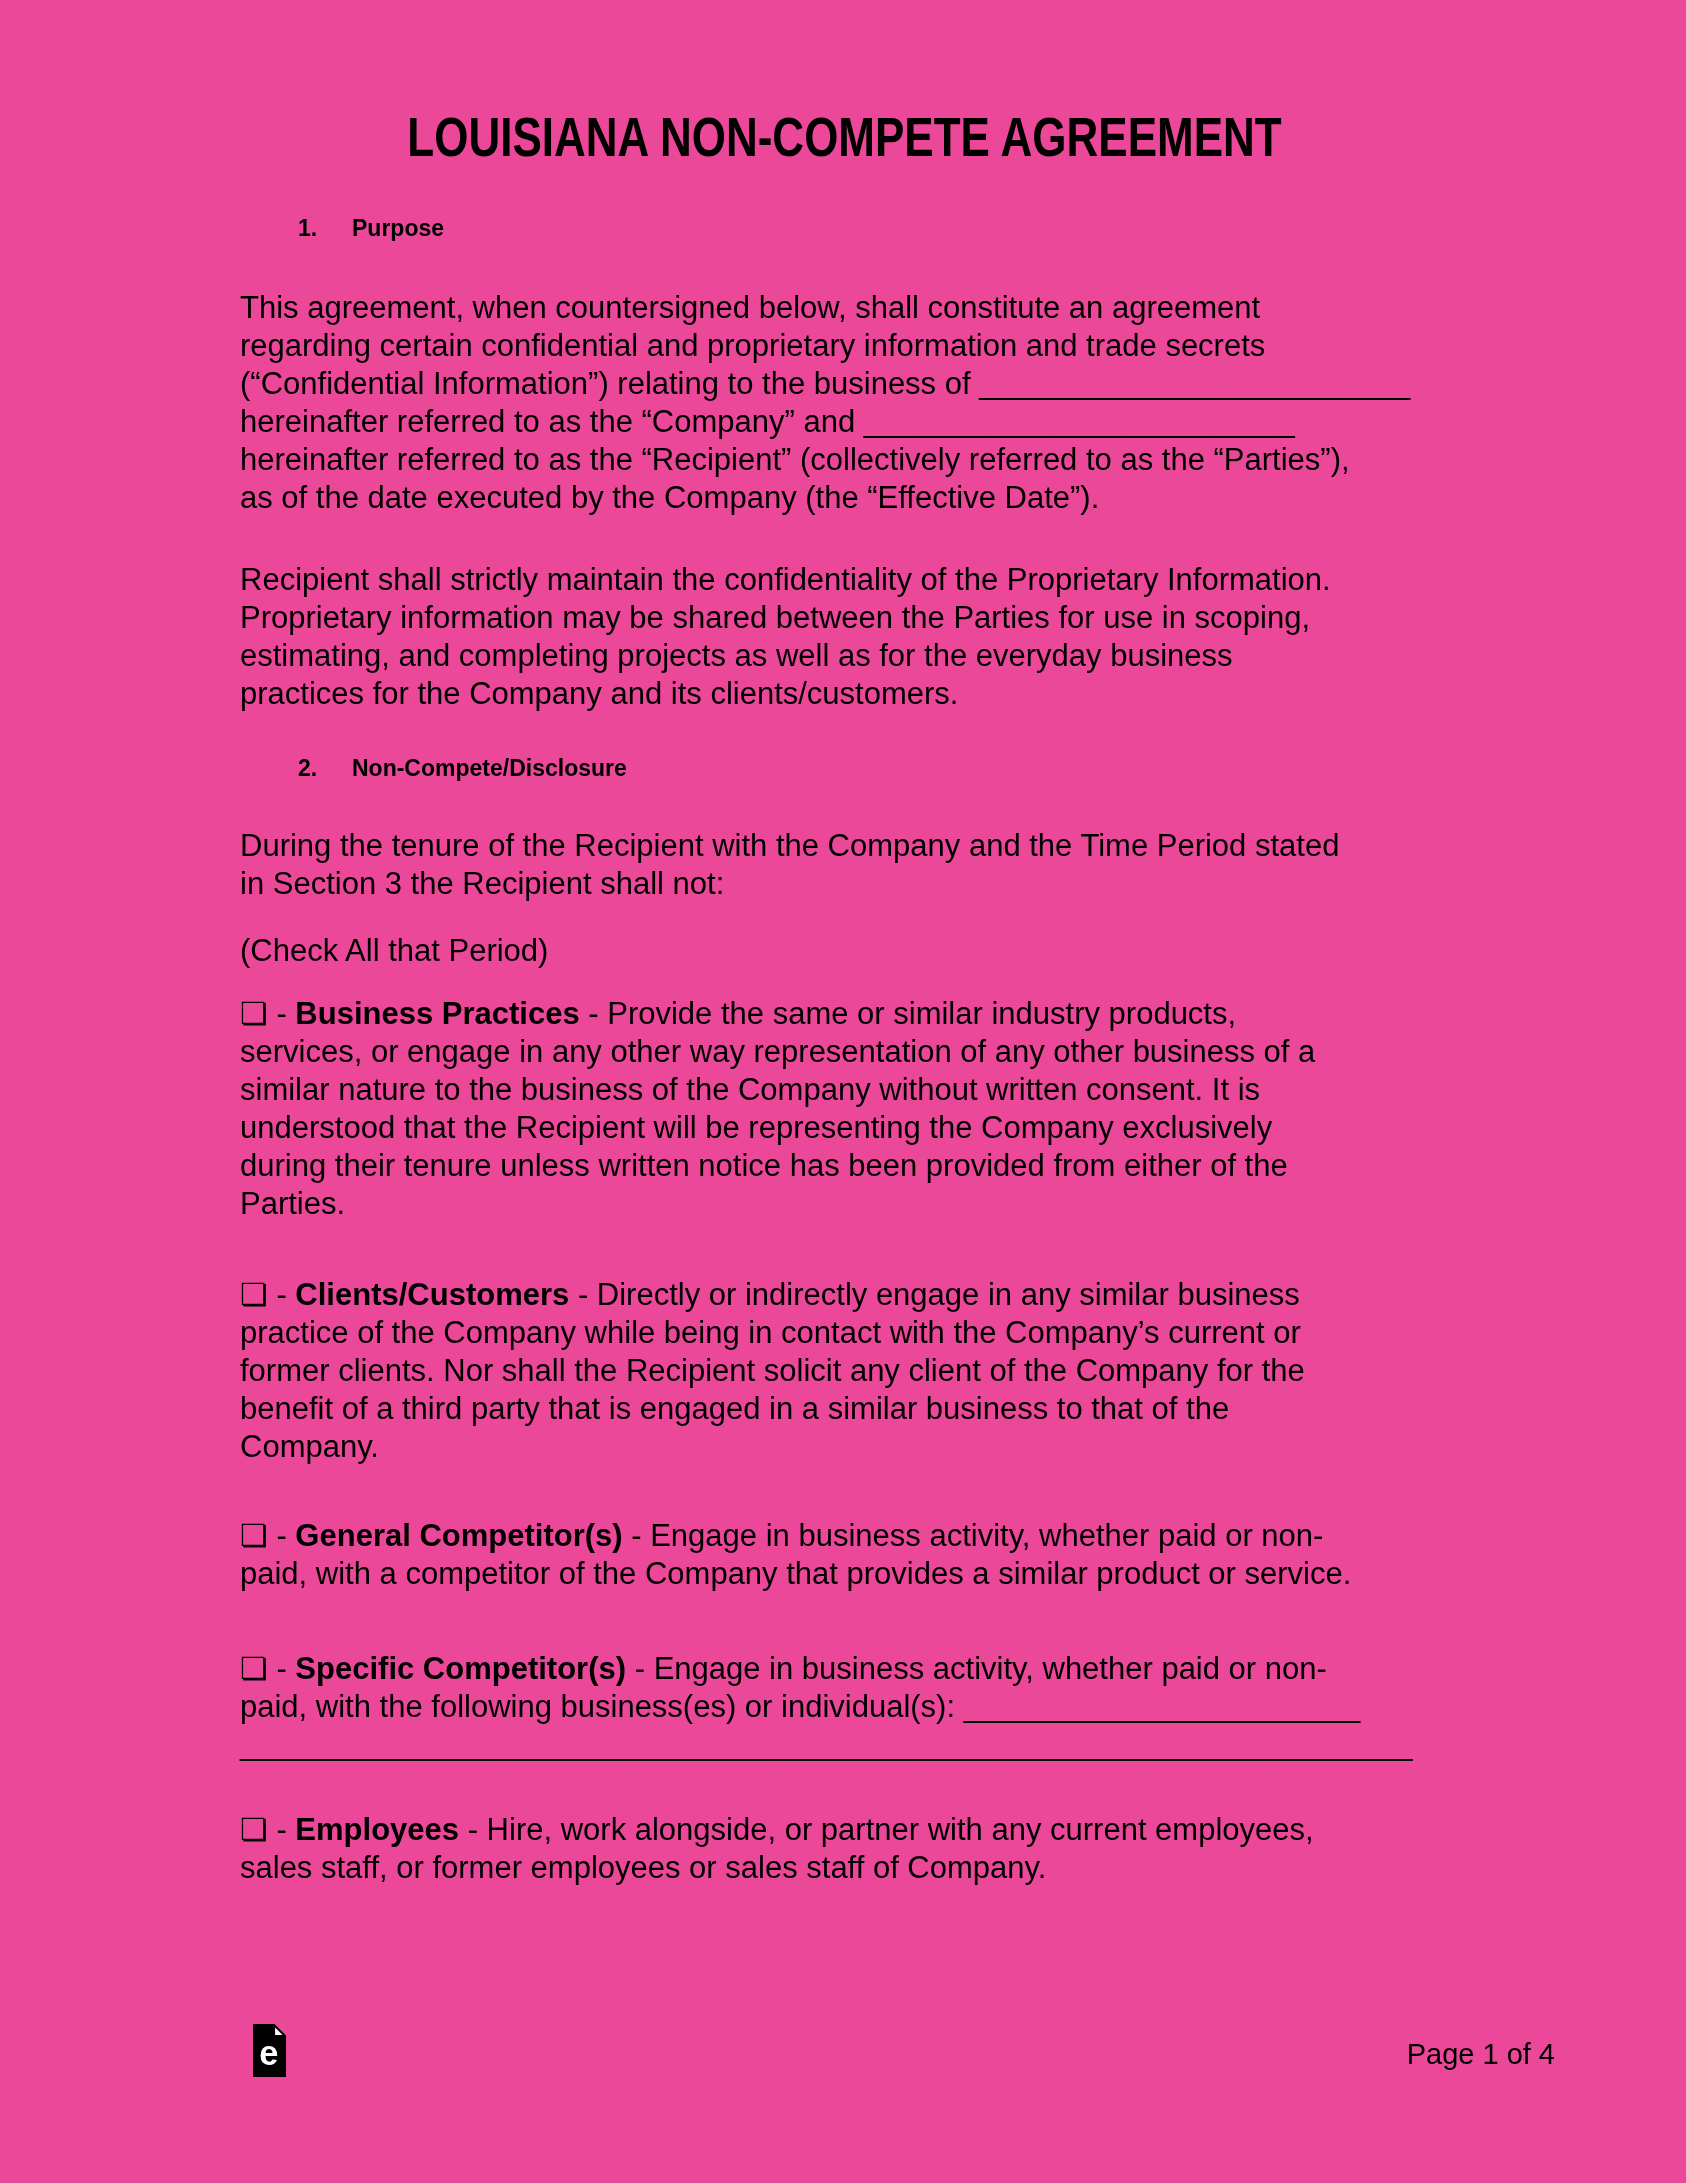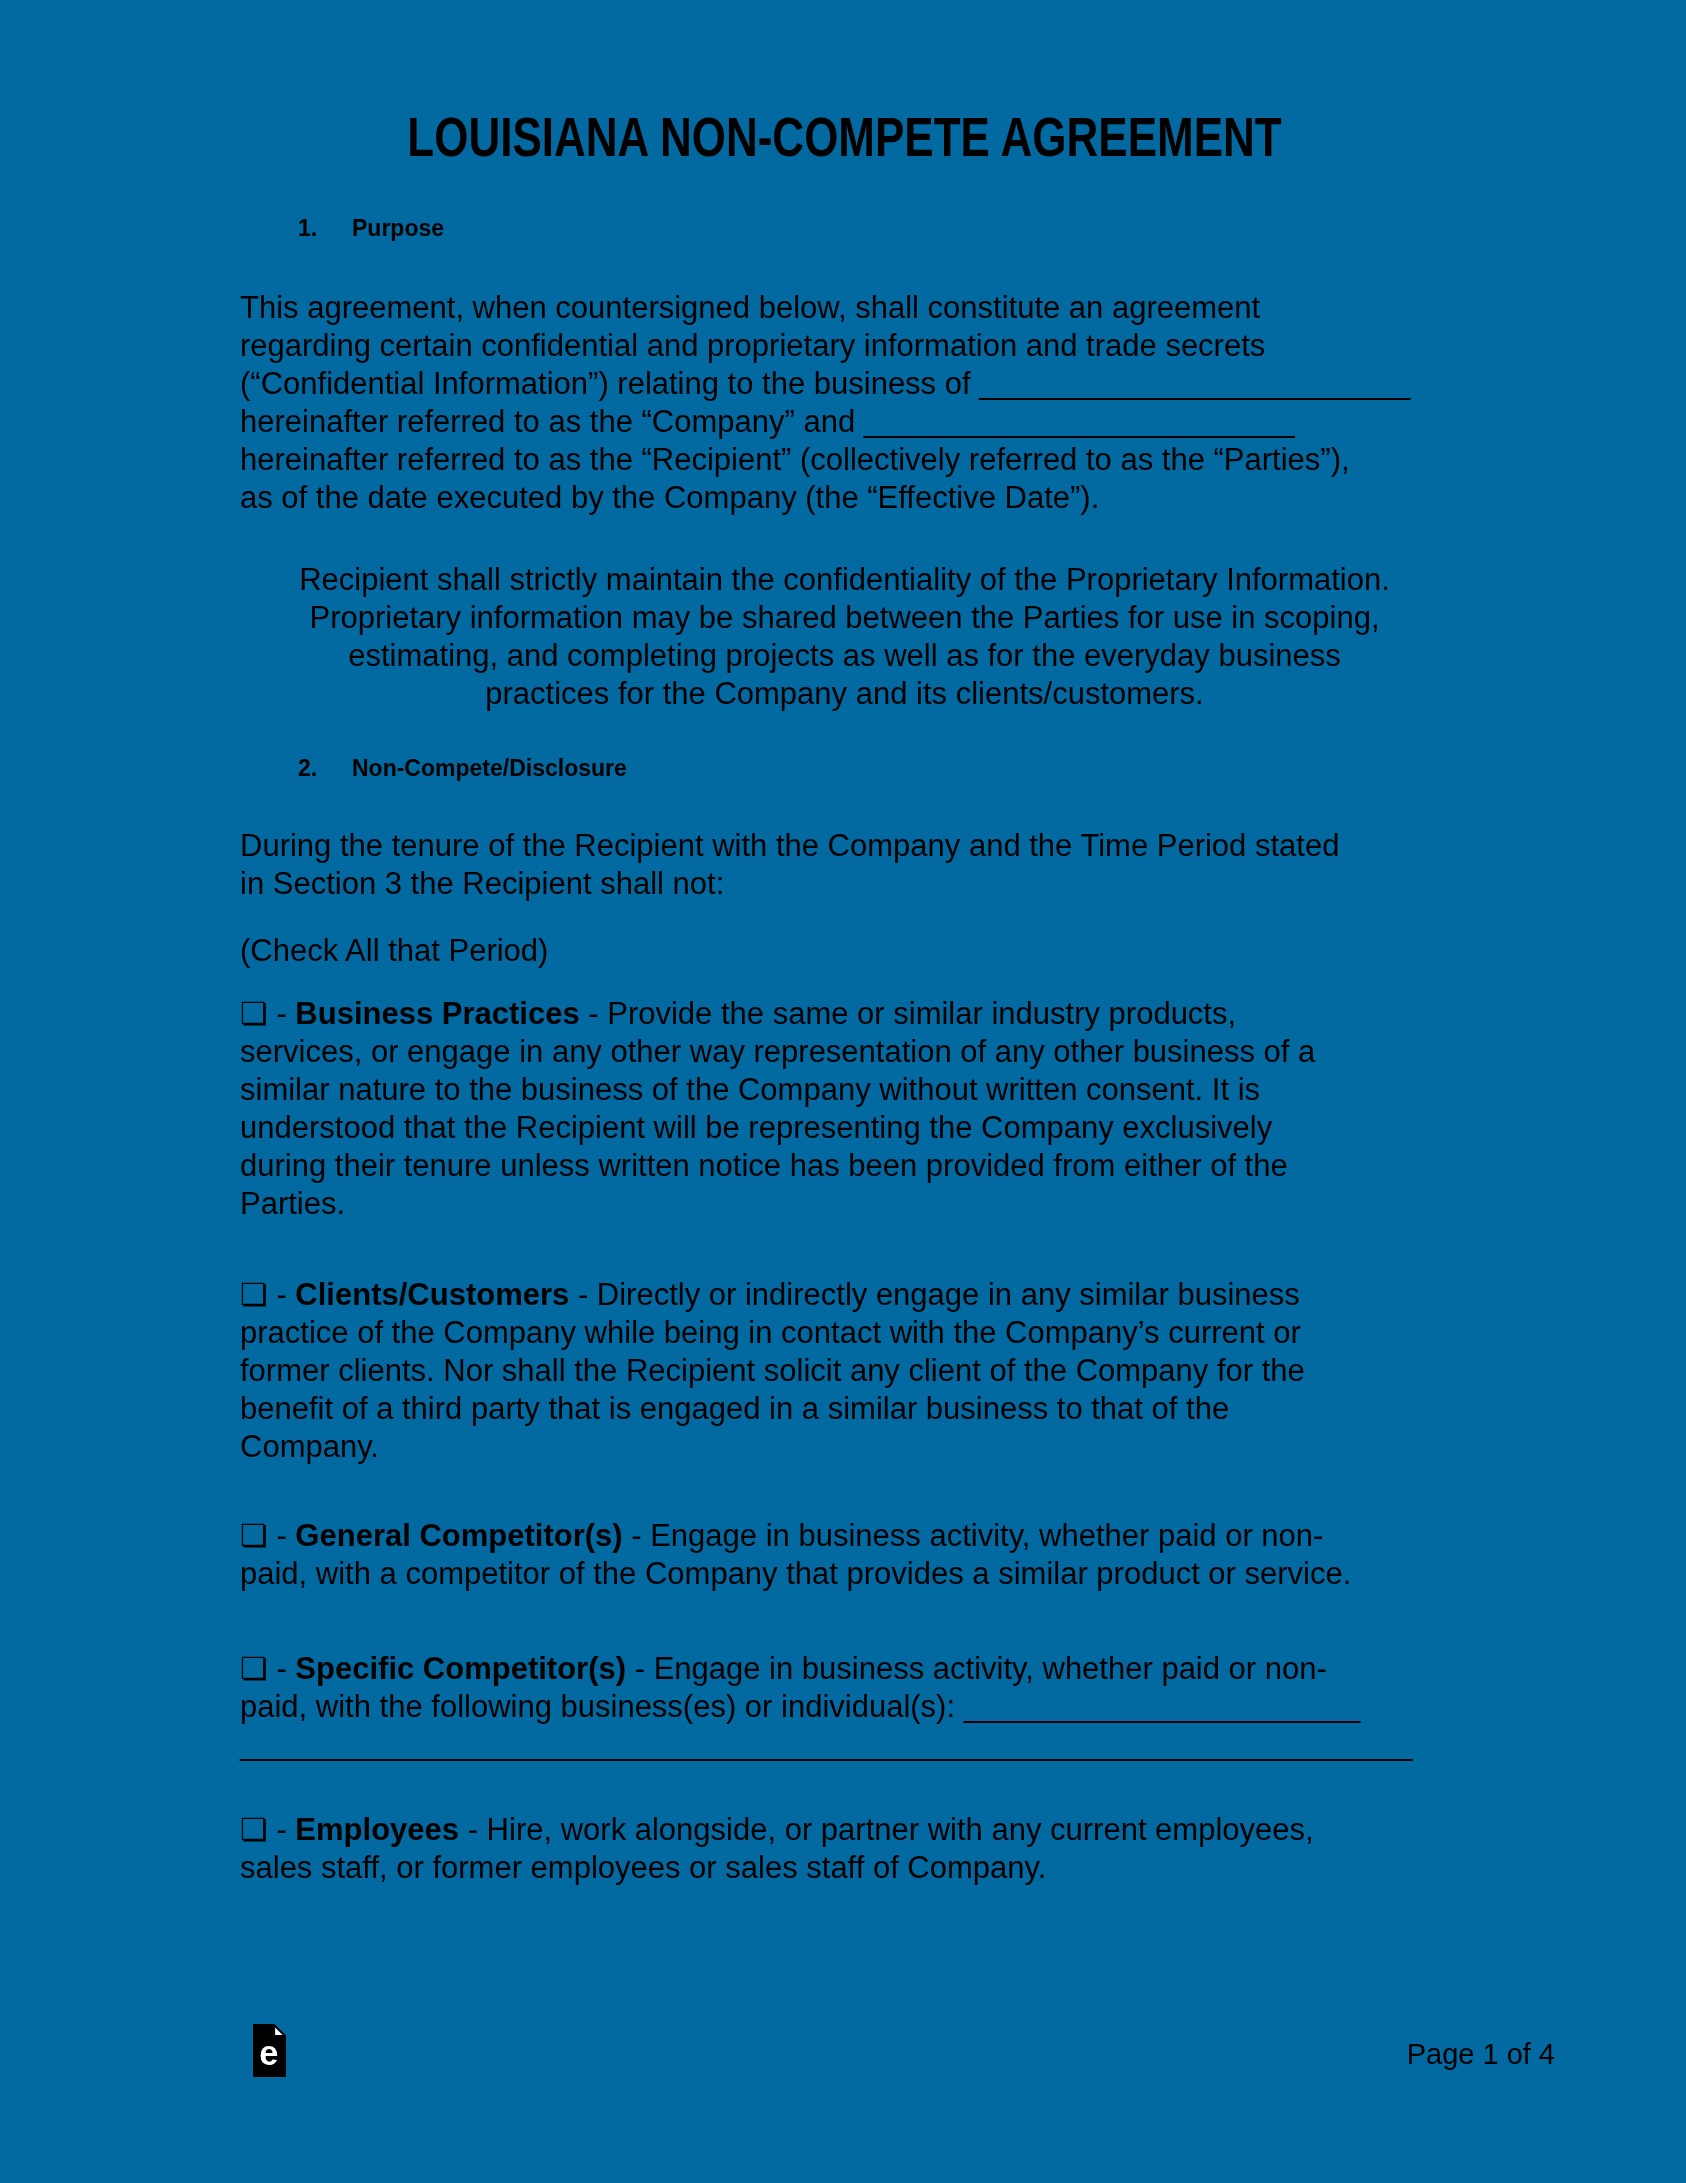--- a/index.html
+++ b/index.html
@@ -4,21 +4,21 @@
 <style>
   html, body {
     margin: 0;
     padding: 0;
     background: #ffffff;
   }
   .page {
     position: relative;
     width: 1687px;
     height: 2183px;
-    background: #0369a1;
+    background: #ec4899;
     color: #000000;
     font-family: "Liberation Sans", "DejaVu Sans", sans-serif;
     box-sizing: border-box;
     padding: 105px 238px 0 240px;
     overflow: hidden;
   }
   .title {
     margin: 0;
     font-size: 55px;
     font-weight: bold;
@@ -41,21 +41,21 @@
   }
   .h1m { margin-top: 40px; }
   .h2m { margin-top: 36px; }
   .para {
     margin: 0;
     font-size: 31px;
     line-height: 38px;
     white-space: pre-line;
   }
   .p1 { margin-top: 42px; }
-  .p2 { margin-top: 44px; text-align: center; }
+  .p2 { margin-top: 44px; }
   .p3 { margin-top: 40px; }
   .p4 { margin-top: 29px; }
   .i1 { margin-top: 24px; }
   .i2 { margin-top: 52px; }
   .i3 { margin-top: 50px; }
   .i4 { margin-top: 56px; }
   .i5 { margin-top: 46px; }
   .cb {
     font-family: "DejaVu Sans", sans-serif;
     font-size: 31px;

